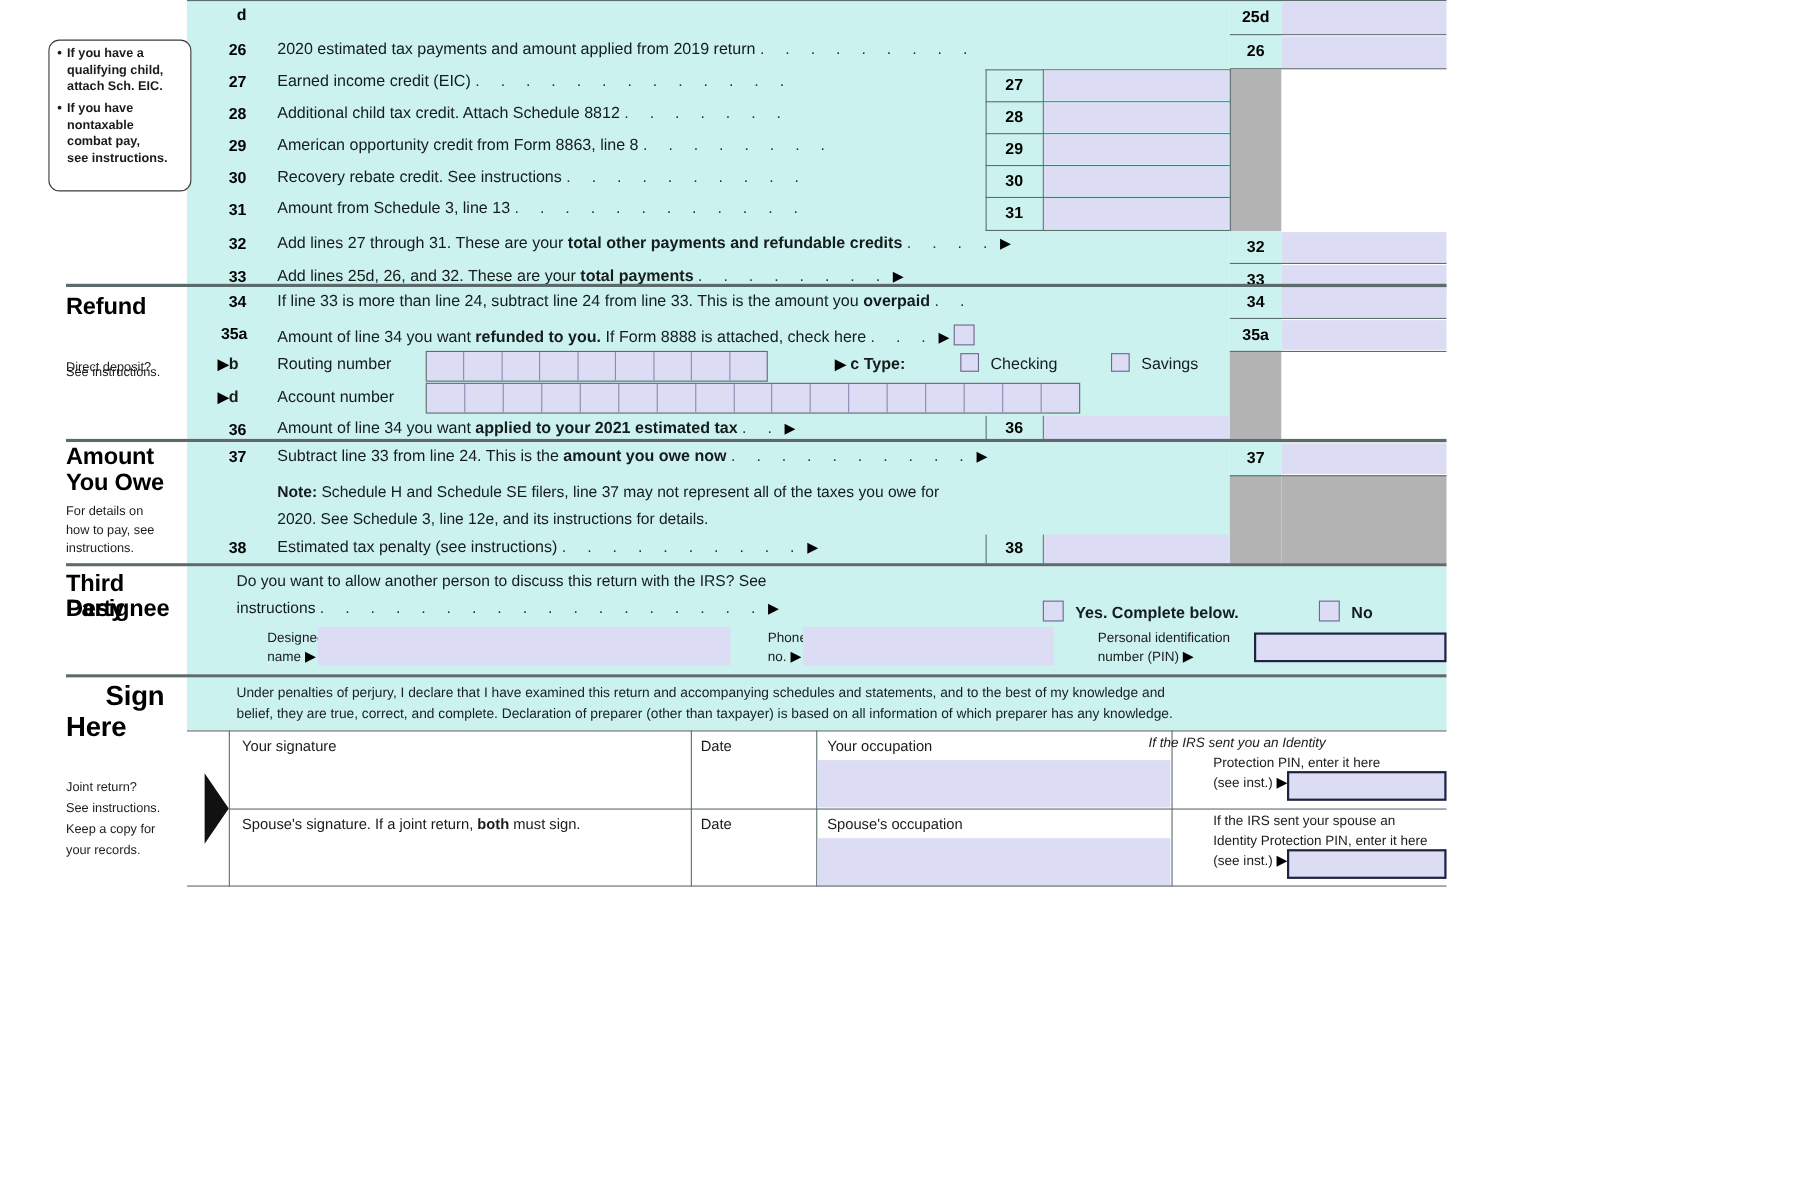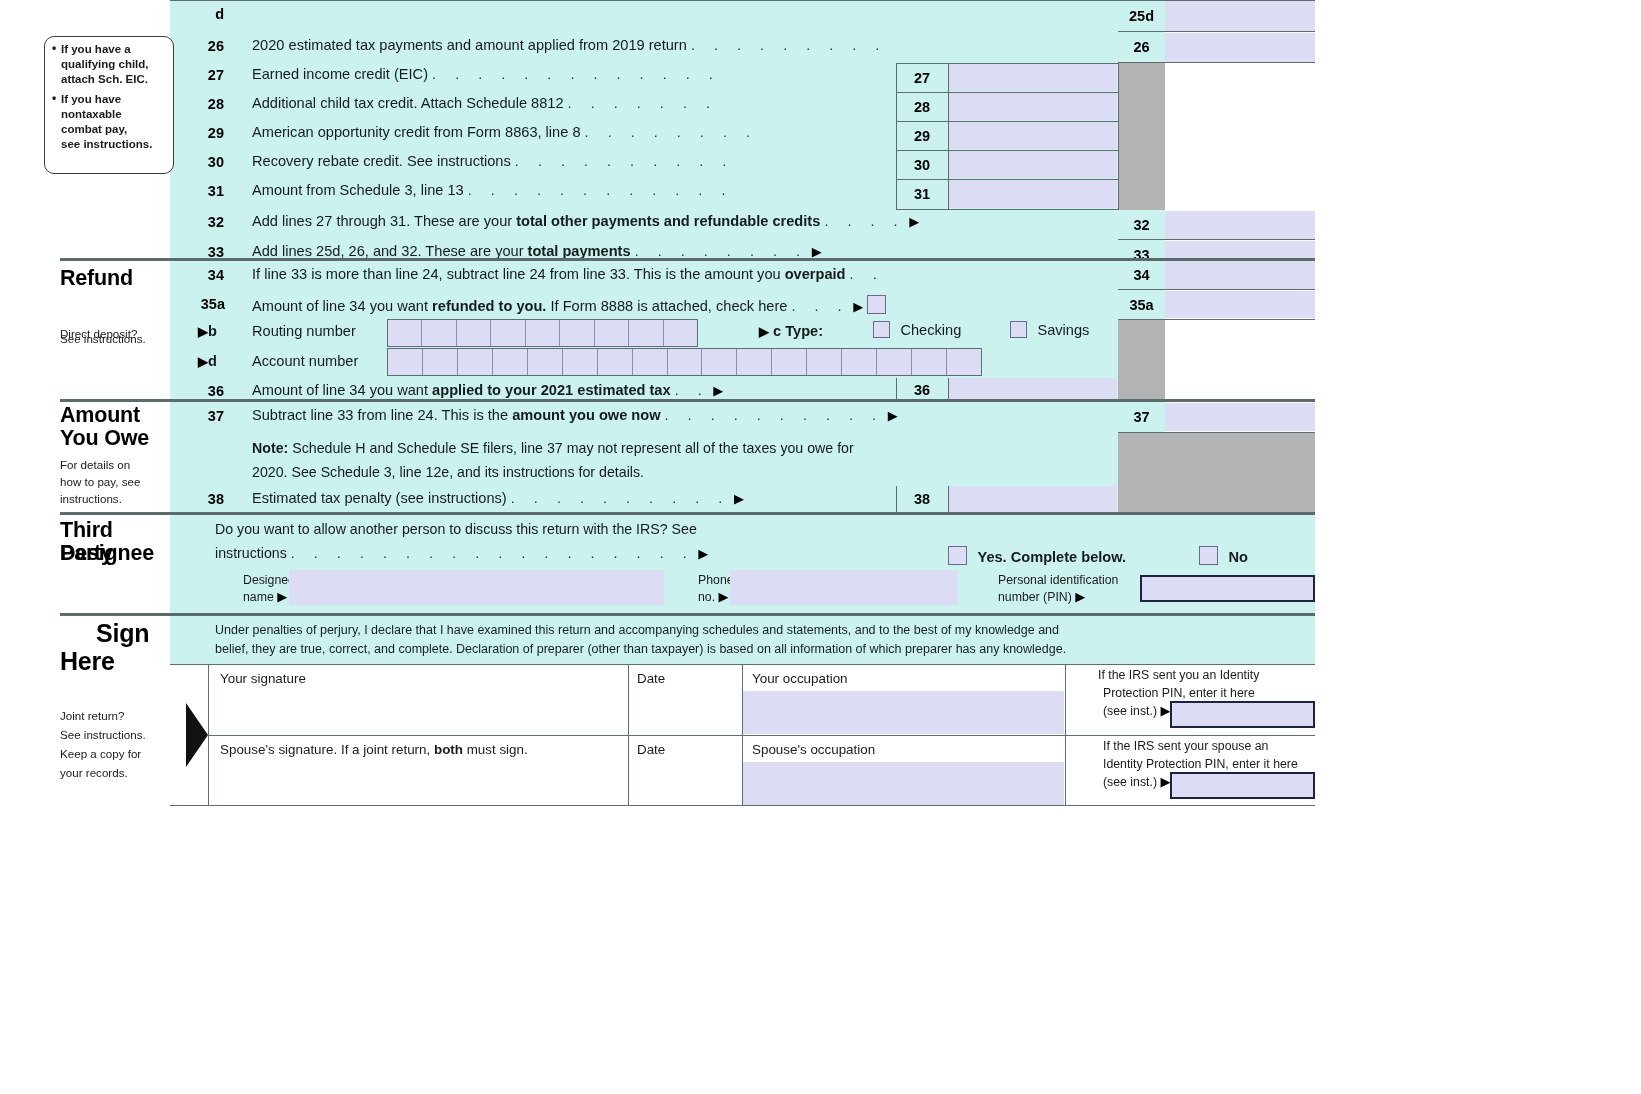--- a/index.html
+++ b/index.html
@@ -454,21 +454,21 @@
       <div class="vr" style="left:598px;top:48px;height:142px;"></div>
       <div class="vr" style="left:712px;top:48px;height:142px;"></div>
       <div class="vr" style="left:1035px;top:48px;height:142px;"></div>
 
       <div class="bigarrow" style="left:156px;top:87px;"></div>
 
       <div class="sig-lbl" style="position:absolute;left:190px;top:55px;">Your signature</div>
       <div class="sig-lbl" style="position:absolute;left:607px;top:55px;">Date</div>
       <div class="sig-lbl" style="position:absolute;left:722px;top:55px;">Your occupation</div>
       <div class="valbox" style="left:713px;top:75px;width:321px;height:43px;"></div>
-      <div class="smalllbl" style="position:absolute;left:1040px;top:52px;">If the IRS sent you an Identity</div>
+      <div class="smalllbl" style="position:absolute;left:986px;top:52px;font-style:italic;">If the IRS sent you an Identity</div>
       <div class="smalllbl" style="position:absolute;left:1045px;top:70px;">Protection PIN, enter it here</div>
       <div class="smalllbl" style="position:absolute;left:1045px;top:88px;">
         <span>(see inst.)</span> <span class="tri">▶</span>
       </div>
       <div class="pinbox" style="left:1140px;top:85px;width:145px;height:27px;"></div>
 
       <div class="sig-lbl" style="position:absolute;left:190px;top:126px;">
         <span>Spouse's signature. If a joint return, </span><b>both</b><span> must sign.</span>
       </div>
       <div class="sig-lbl" style="position:absolute;left:607px;top:126px;">Date</div>

